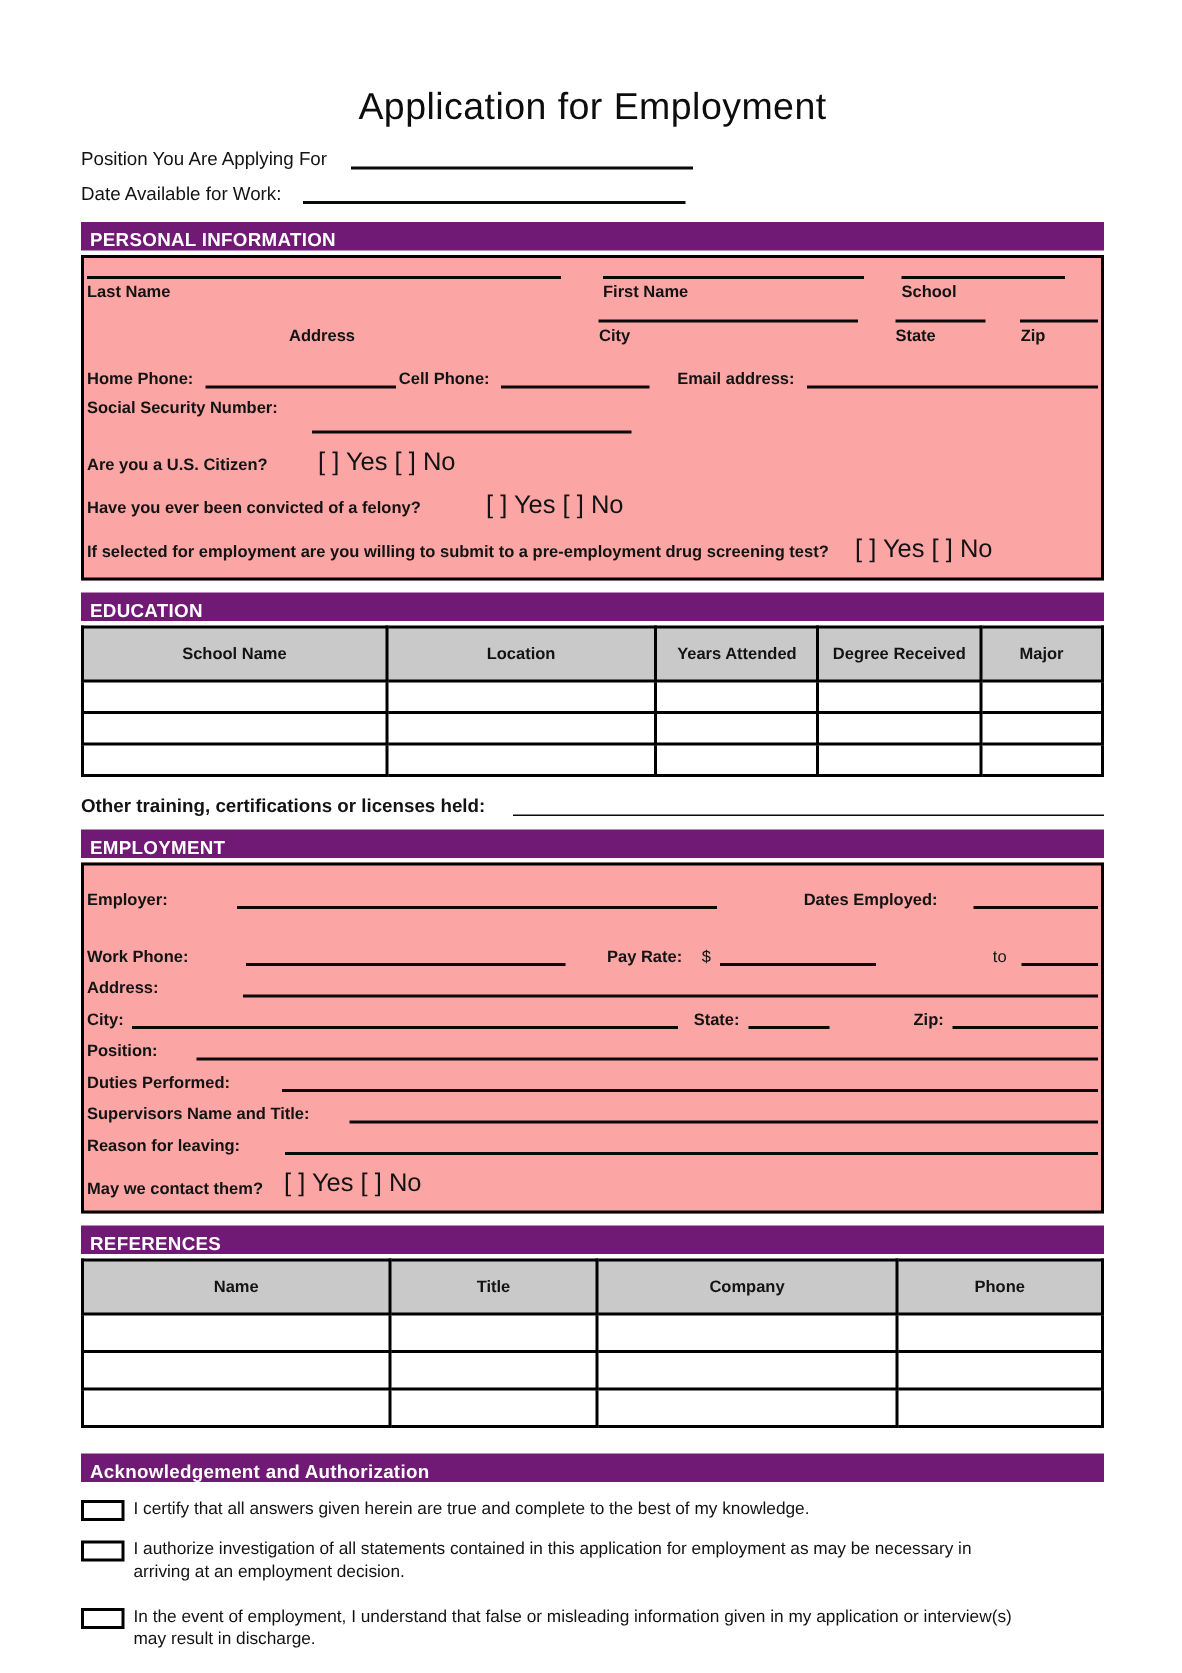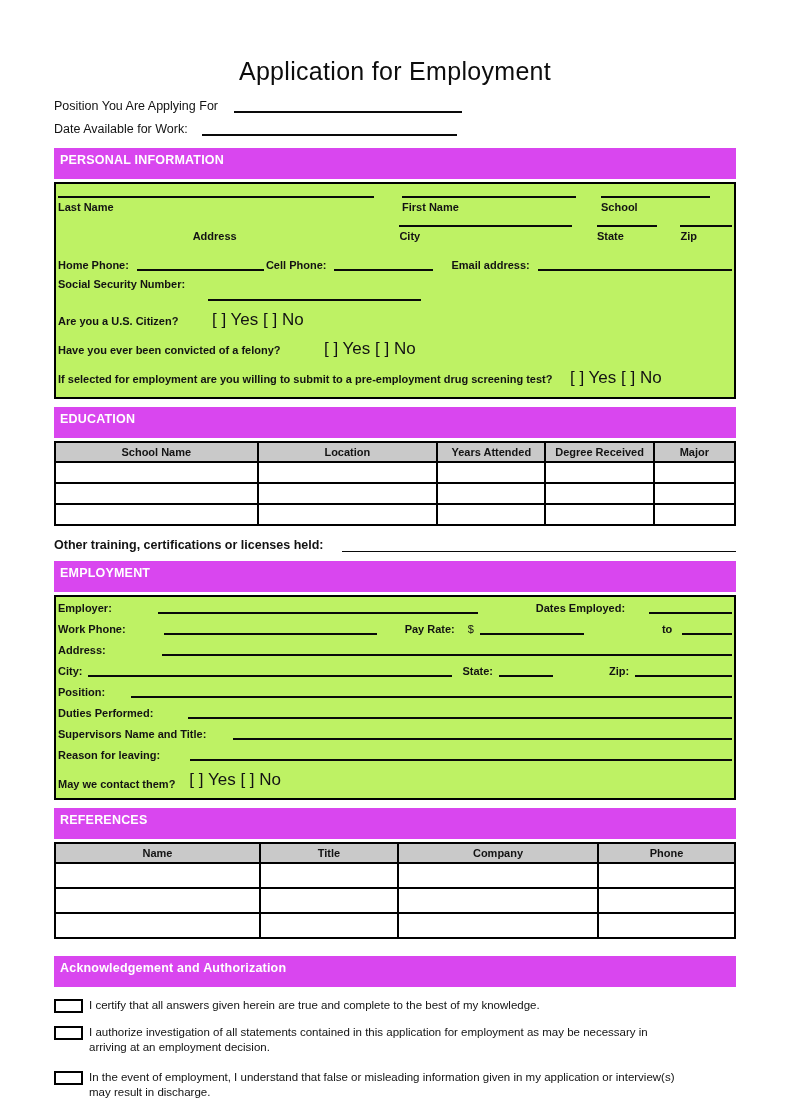--- a/index.html
+++ b/index.html
@@ -13,30 +13,30 @@
   .title { padding-top:57px; text-align:center; font-size:25px; font-weight:400; color:#0d0d0d; letter-spacing:0.3px; }
 
   .top-row { display:flex; align-items:flex-end; font-size:12.5px; }
   .top-row.first { margin-top:13px; }
   .top-row.second { margin-top:9px; }
   .fill-line { border-bottom:2px solid #0a0a0a; height:13px; }
   .pos-line { width:228px; margin-left:16px; }
   .date-line { width:255px; margin-left:14px; }
 
   .section-bar {
-    background:#d946ef; color:#ffffff; font-weight:bold; font-size:12.5px;
-    padding:5px 6px 12px 6px; letter-spacing:0.2px;
+    background:#701a75; color:#ffffff; font-weight:bold; font-size:12.5px;
+    padding:5px 6px 0 6px; letter-spacing:0.2px;
   }
   .bar-personal { margin-top:12px; }
   .bar-education { margin-top:8px; }
   .bar-employment { margin-top:9px; }
   .bar-references { margin-top:8px; }
   .bar-ack { margin-top:17px; }
 
-  .box { border:2px solid #000000; margin-top:3px; background:#bef264; }
+  .box { border:2px solid #000000; margin-top:3px; background:#fca5a5; }
   .personal-box { padding:6px 2px 9px 2px; }
 
   .wrow { display:flex; margin-top:6px; }
   .wrow.second { margin-top:12px; }
   .wcol { display:flex; flex-direction:column; }
   .wline { border-top:2px solid #0a0a0a; }
   .wlabel { margin-top:3px; font-size:11px; font-weight:bold; }
   .w-lastname { width:316px; margin-right:28px; }
   .w-firstname { width:174px; margin-right:25px; }
   .w-middle { width:109px; }
@@ -57,41 +57,41 @@
   .ssn-line { margin-left:150px; width:213px; border-bottom:2px solid #0a0a0a; height:11px; }
 
   .qrow { display:flex; margin-top:9px; align-items:baseline; }
   .q { font-size:11px; font-weight:bold; }
   .q1 { width:154px; }
   .q2 { width:266px; }
   .q3 { width:512px; }
   .yn { font-size:17px; white-space:nowrap; }
 
   table.grid { border-collapse:collapse; width:682px; table-layout:fixed; margin-top:3px; }
-  table.grid th { background:#c9c9c9; border:2px solid #000; font-size:11px; font-weight:bold; height:20px; text-align:center; }
+  table.grid th { background:#c9c9c9; border:2px solid #000; font-size:11px; font-weight:bold; height:36px; text-align:center; }
   table.grid td { border:2px solid #000; background:#fff; }
   table.edu td { height:21px; }
   table.refs td { height:25px; }
 
   .other-row { display:flex; align-items:flex-end; margin-top:12px; }
   .other-lbl { font-size:12.5px; font-weight:bold; white-space:nowrap; }
   .other-line { flex:1; margin-left:18px; border-bottom:1.5px solid #0a0a0a; height:12px; }
 
-  .employment-box { padding:3px 2px 8px 2px; }
+  .employment-box { padding:15px 2px 8px 2px; }
   .erow { display:flex; align-items:flex-end; margin-top:9px; font-size:11px; }
   .erow.first { margin-top:2px; }
   .eline { border-bottom:2px solid #0a0a0a; height:12px; }
   .ln-employer { width:320px; margin-left:46px; }
   .lbl-dates { margin-left:58px; }
   .ln-dates { flex:1; margin-left:24px; }
   .ln-workphone { width:213px; margin-left:38px; }
   .lbl-payrate { margin-left:28px; }
   .sym-dollar { margin-left:13px; font-weight:400; }
   .ln-payrate { width:104px; margin-left:6px; }
-  .lbl-to { margin-left:78px; font-weight:700; }
+  .lbl-to { margin-left:78px; font-weight:400;margin-top:17px; }
   .ln-to { flex:1; margin-left:10px; }
   .ln-eaddress { flex:1; margin-left:56px; }
   .ln-ecity { width:364px; margin-left:6px; }
   .lbl-estate { margin-left:10px; }
   .ln-estate { width:54px; margin-left:6px; }
   .lbl-ezip { margin-left:56px; }
   .ln-ezip { flex:1; margin-left:6px; }
   .ln-position { flex:1; margin-left:26px; }
   .ln-duties { flex:1; margin-left:35px; }
   .ln-super { flex:1; margin-left:27px; }

